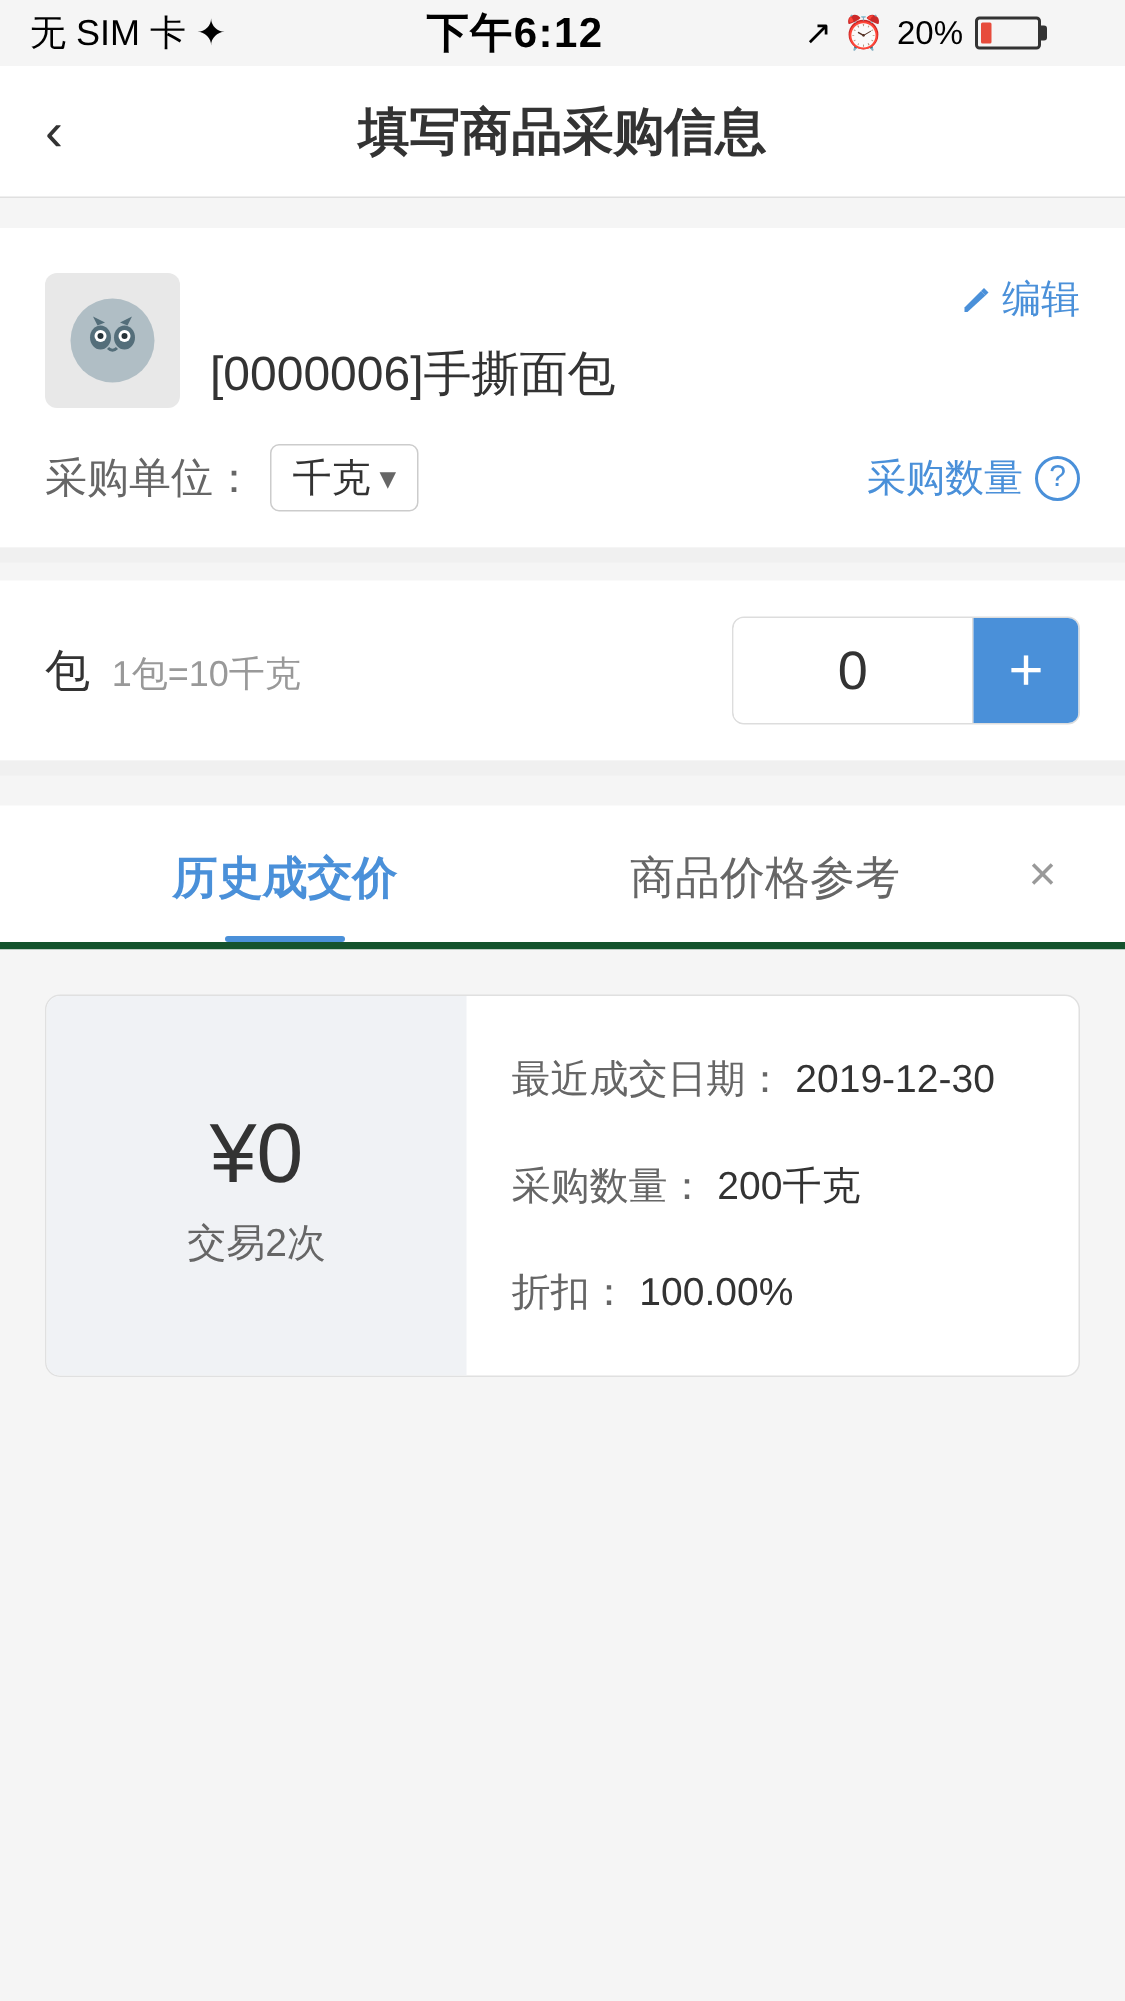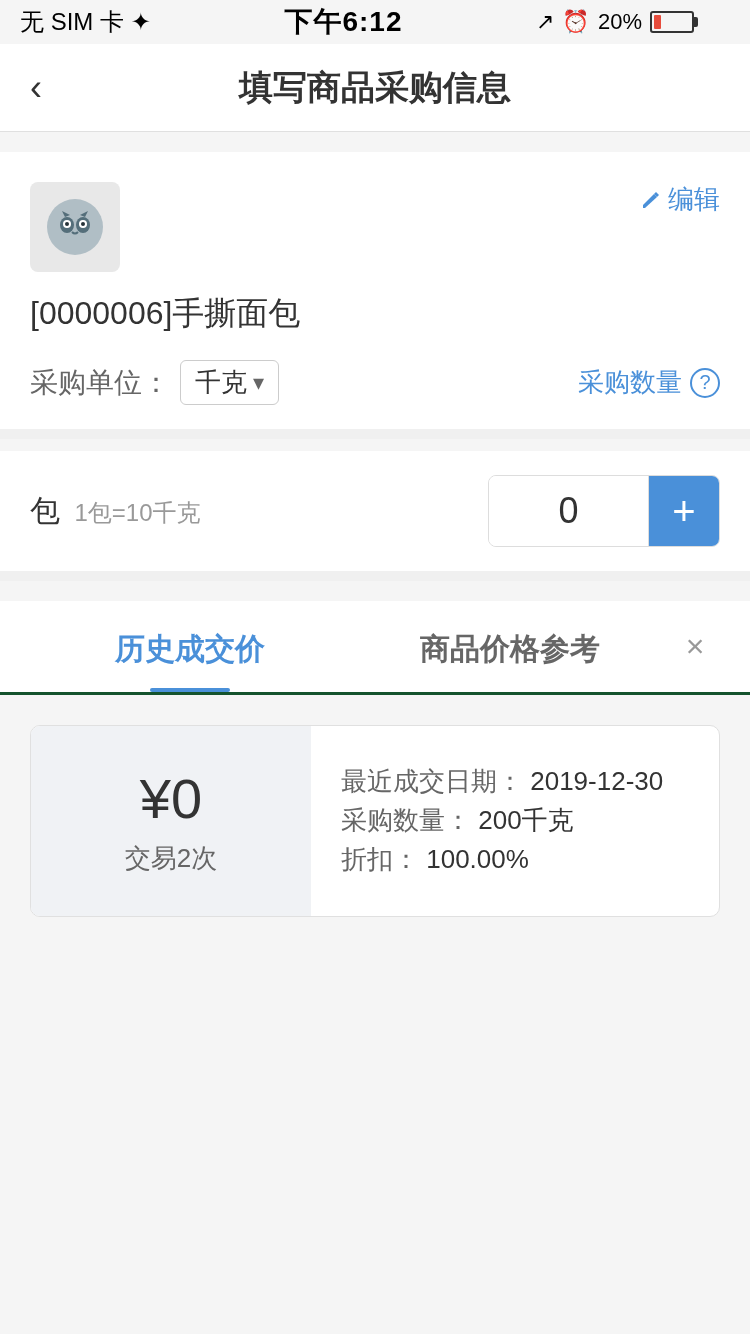--- a/index.html
+++ b/index.html
@@ -100,23 +100,22 @@
       padding: 30px 30px 24px;
     }
     .product-header {
       display: flex;
       align-items: flex-start;
       justify-content: space-between;
       margin-bottom: 24px;
     }
     .product-left {
       display: flex;
-      align-items: flex-start;
+      align-items: flex-end;
       gap: 20px;
-      flex-direction: column;
     }
     .product-image {
       width: 90px;
       height: 90px;
       background: #e8e8e8;
       border-radius: 8px;
       display: flex;
       align-items: center;
       justify-content: center;
       flex-shrink: 0;
@@ -228,36 +227,35 @@
       align-items: center;
       justify-content: center;
       cursor: pointer;
       border: none;
     }
 
     
     .tabs-container {
       background: #fff;
       margin-top: 20px;
-      border-bottom: 3px solid #14532d;
+      border-bottom: 5px solid #14532d;
     }
     .tabs-row {
       display: flex;
       align-items: center;
       padding: 0 30px;
       position: relative;
     }
     .tab-item {
       flex: 1;
       text-align: center;
       padding: 28px 0 22px;
       font-size: 30px;
       cursor: pointer;
       position: relative;
-      font-weight: bold;
     }
     .tab-item.active {
       color: #4a90d9;
       font-weight: 600;
     }
     .tab-item.active::after {
       content: '';
       position: absolute;
       bottom: 0;
       left: 50%;
@@ -313,21 +311,21 @@
     .price-times {
       font-size: 26px;
       color: #666;
       margin-top: 10px;
     }
     .price-right-panel {
       flex: 1;
       padding: 36px 30px;
       display: flex;
       flex-direction: column;
-      gap: 0;
+      gap: 32px;
     }
     .price-detail-row {
       font-size: 26px;
       color: #333;
       line-height: 1.5;
     }
     .price-detail-label {
       color: #666;
     }
 

